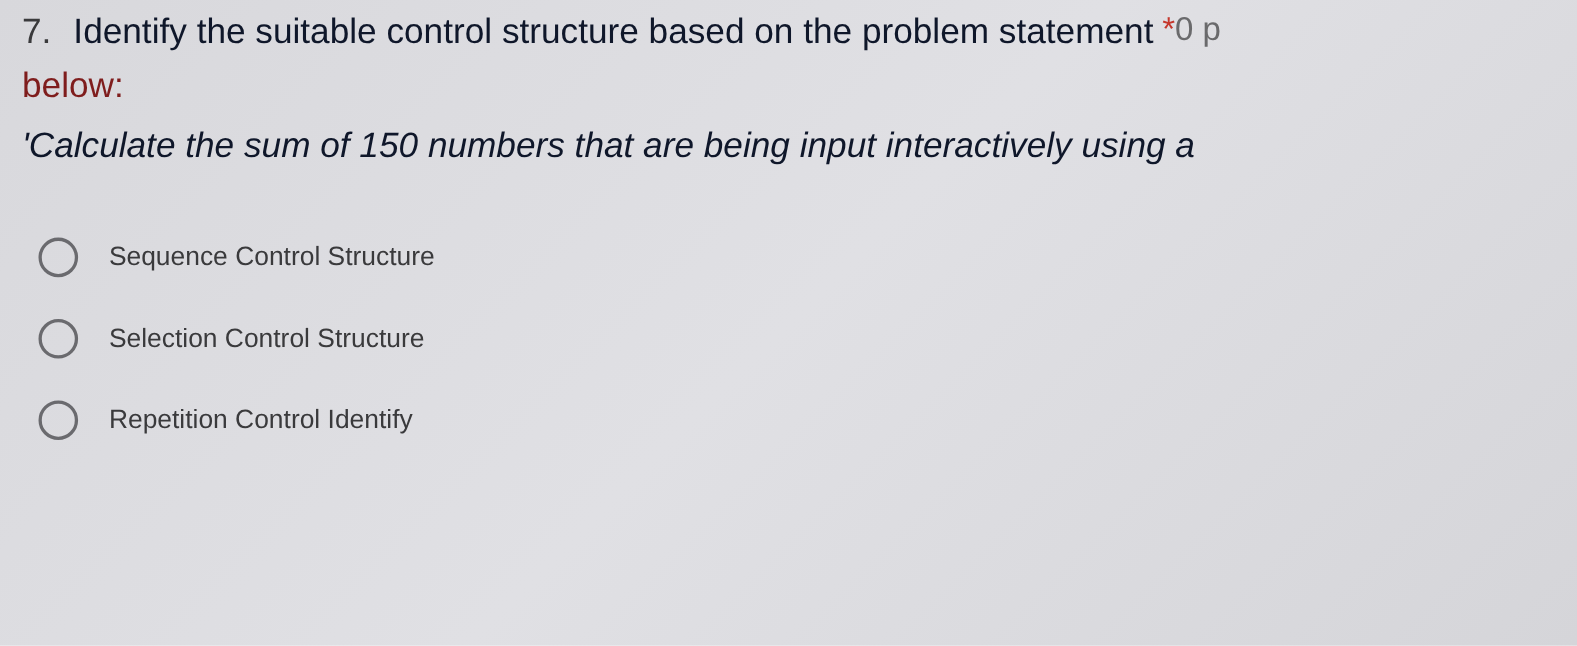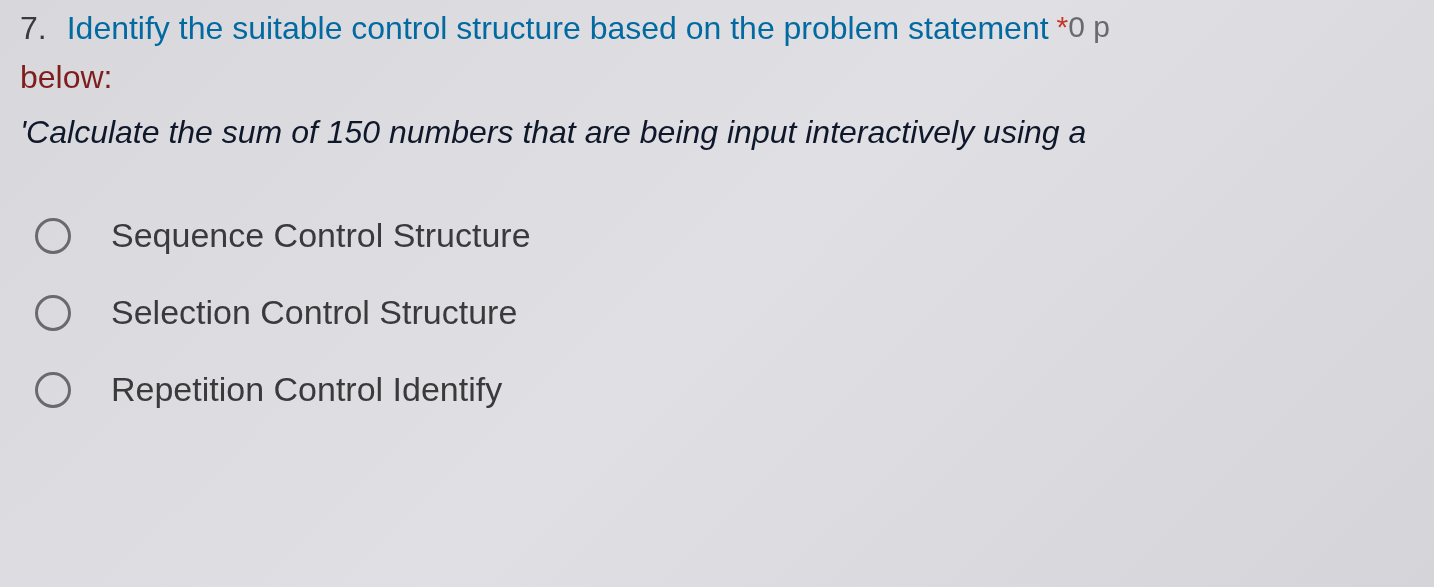--- a/index.html
+++ b/index.html
@@ -24,21 +24,21 @@
       flex-wrap: wrap;
     }
     .question-number {
       font-size: 32px;
       color: #3a3a3c;
       font-weight: 400;
       margin-right: 20px;
     }
     .question-text-line1 {
       font-size: 32px;
-      color: #0369a1;
+      color: #0f172a;
       font-weight: 400;
       display: inline;
     }
     .required-star {
       color: #c5372c;
       font-size: 30px;
       margin-left: 8px;
       vertical-align: top;
     }
     .points {
@@ -73,24 +73,23 @@
     .radio-circle {
       width: 36px;
       height: 36px;
       border: 3px solid #6a6a6e;
       border-radius: 50%;
       margin-right: 28px;
       flex-shrink: 0;
       background: transparent;
     }
     .option-label {
-      font-size: 34px;
+      font-size: 24px;
       color: #3a3a3c;
       font-weight: 400;
-      margin-left: 12px;
     }
   </style>
 </head>
 <body>
 
 <div class="question-container">
   <div class="question-header">
     <span class="question-number">7.</span>
     <span class="question-text-line1">Identify the suitable control structure based on the problem statement</span>
     <span class="required-star">*</span>

